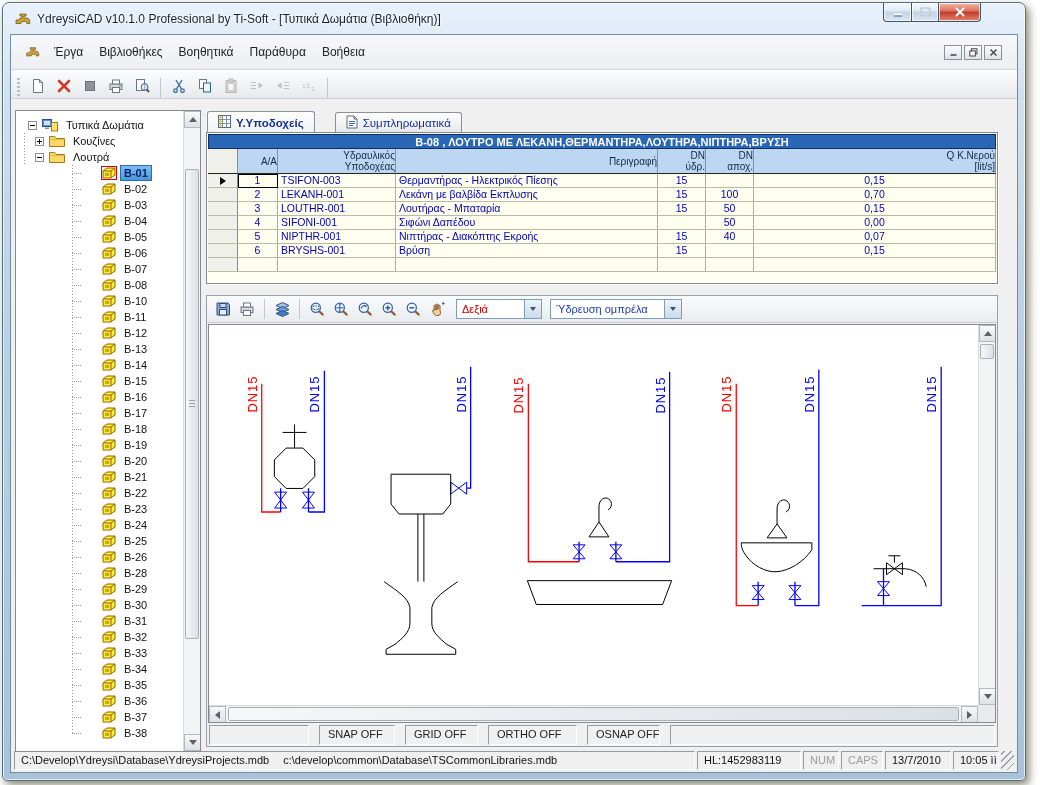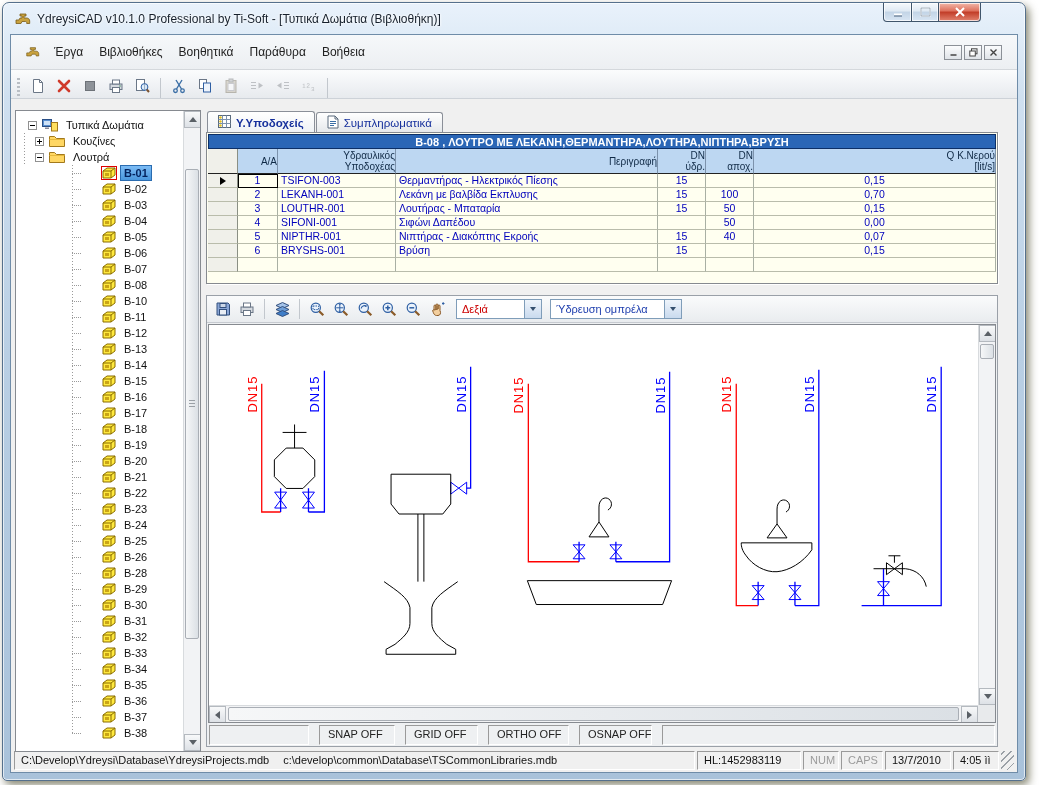--- a/index.html
+++ b/index.html
@@ -67,21 +67,21 @@
     display:flex;align-items:center;justify-content:center}
   .tri{width:0;height:0;border:4px solid transparent}
   .tri.up{border-bottom:5px solid #5a6066;margin-top:-4px}
   .tri.down{border-top:5px solid #5a6066;margin-bottom:-4px}
   .tri.left{border-right:5px solid #5a6066;margin-left:-4px}
   .tri.right{border-left:5px solid #5a6066;margin-right:-4px}
   .sb-thumb{position:absolute;left:1px;right:1px;background:linear-gradient(90deg,#f6f7f8,#dbe0e5);border:1px solid #a9aeb5;border-radius:2px}
   .sb-thumb .thumb-grip{position:absolute;left:3px;right:3px;top:50%;height:7px;margin-top:-4px;
     background:repeating-linear-gradient(180deg,#9aa0a6 0 1px,transparent 1px 3px)}
   
-  .tabs{position:absolute;left:196px;top:12px;height:22px;display:flex;gap:1px;align-items:flex-end}
+  .tabs{position:absolute;left:196px;top:12px;height:22px;display:flex;gap:20px;align-items:flex-end}
   .tab{display:flex;align-items:center;gap:5px;height:21px;padding:0 10px;border:1px solid #8a8f98;border-bottom:none;
     border-radius:3px 3px 0 0;background:linear-gradient(#ffffff,#e4e7ea);font-size:11.5px;color:#16309c;white-space:nowrap}
   .tab.active{height:22px;background:linear-gradient(#ffffff,#eef1f4);font-weight:bold}
   
   .table-frame{position:absolute;left:195px;top:33px;width:792px;height:152px;background:var(--table-row-bg);
     border:1px solid #868a90;box-shadow:1px 1px 0 #fff;padding:1px;font-size:10.5px}
   .tbl-title{height:14px;line-height:14px;background:var(--table-title-bg);color:#fff;font-weight:bold;font-size:11px;
     text-align:center;white-space:nowrap;overflow:hidden;border:1px solid #0c2f66;border-bottom:none}
   .tgrid{display:grid;grid-template-columns:30px 40px 118px 262px 48px 48px 1fr}
   .thead{height:26px;background:var(--table-header-bg);text-align:right;border-top:1px solid #0c2f66}
@@ -1002,33 +1002,33 @@
             <div class="sb-btn" style="right:0;top:0">
                   <span class="tri right"></span>
                 </div>
           </div>
           <div class="cw-corner"></div>
         </div>
         <div class="snapbar">
           <span class="scell spacer"></span>
           <span class="scell" style="width:76px">SNAP OFF</span>
           <span class="scell" style="width:73px">GRID OFF</span>
-          <span class="scell" style="width:81px">ORTHO OFF</span>
+          <span class="scell" style="width:89px">ORTHO OFF</span>
           <span class="scell" style="width:73px">OSNAP OFF</span>
           <span class="scell fill"></span>
         </div>
       </div>
     </div>
 
     <div class="statusbar">
       <span class="stcell st-path">
         <span>C:\Develop\Ydreysi\Database\YdreysiProjects.mdb</span><span>c:\develop\common\Database\TSCommonLibraries.mdb</span>
       </span>
       <span class="stcell st-hl">HL:1452983119</span>
       <span class="stcell st-num">NUM</span>
       <span class="stcell st-caps">CAPS</span>
       <span class="stcell st-date">13/7/2010</span>
-      <span class="stcell st-time">4:05 ìì</span>
+      <span class="stcell st-time">10:05 ìì</span>
       <span class="grip-corner"></span>
     </div>
   </div>
 </div>
 </div>
 
 </body></html>

